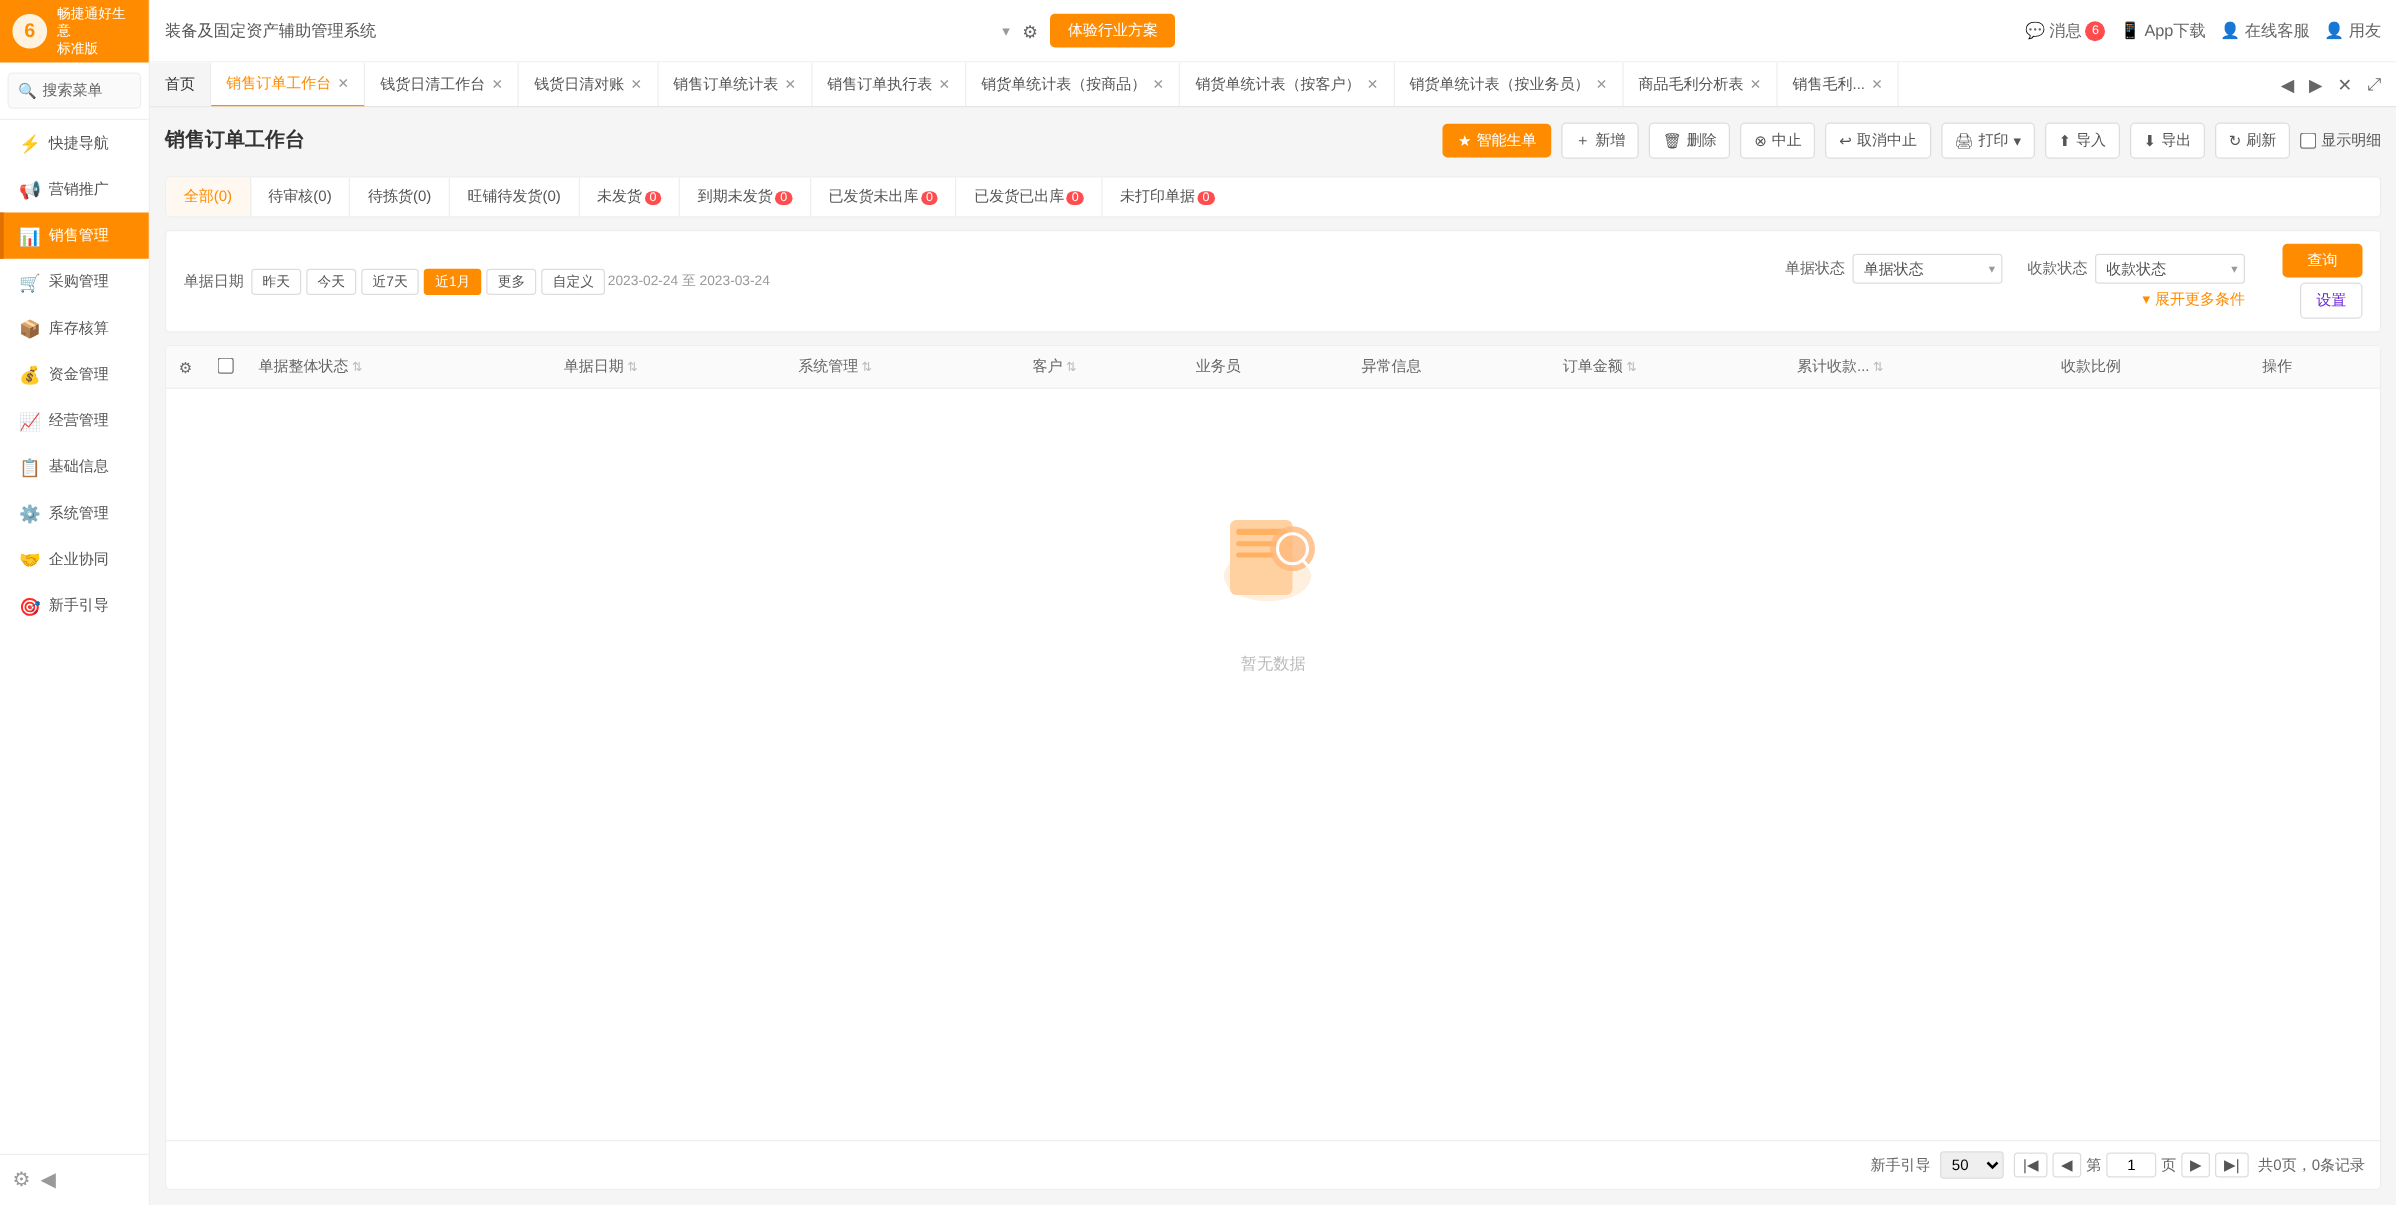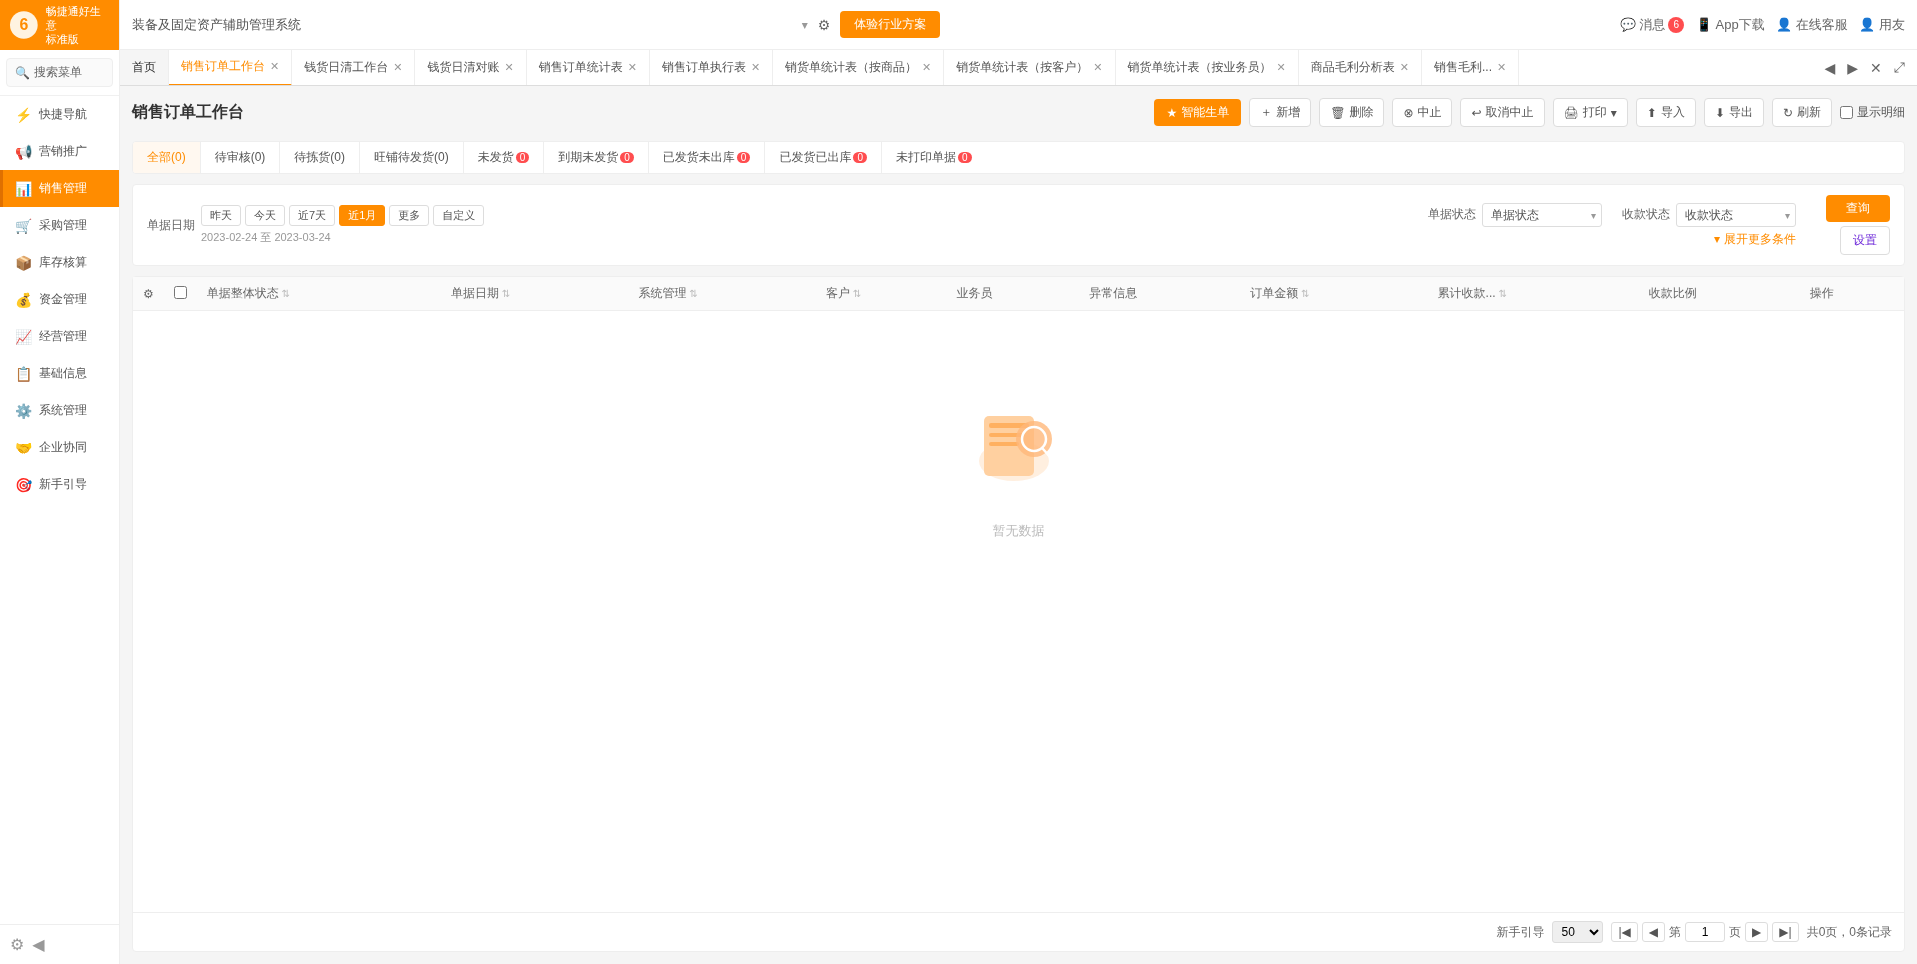--- a/index.html
+++ b/index.html
@@ -320,21 +320,21 @@
           <div class="filter-tab"><span>已发货未出库<span class="badge-red">0</span></span></div>
           <div class="filter-tab"><span>已发货已出库<span class="badge-red">0</span></span></div>
           <div class="filter-tab"><span>未打印单据<span class="badge-red">0</span></span></div>
         </div>
     </div>
 
     <div class="filter-area">
       <div class="filter-row">
         <div class="filter-item">
           <span class="filter-label">单据日期</span>
-          <div style="display:flex;flex-direction:column;gap:2px;">
+          <div style="display:flex;gap:2px;">
             <div class="filter-date-group">
               <button class="filter-quick-btn">昨天</button>
               <button class="filter-quick-btn">今天</button>
               <button class="filter-quick-btn">近7天</button>
               <button class="filter-quick-btn active">近1月</button>
               <button class="filter-quick-btn">更多</button>
               <button class="filter-quick-btn">自定义</button>
             </div>
             <div class="filter-date-range">2023-02-24 至 2023-03-24</div>
           </div>

